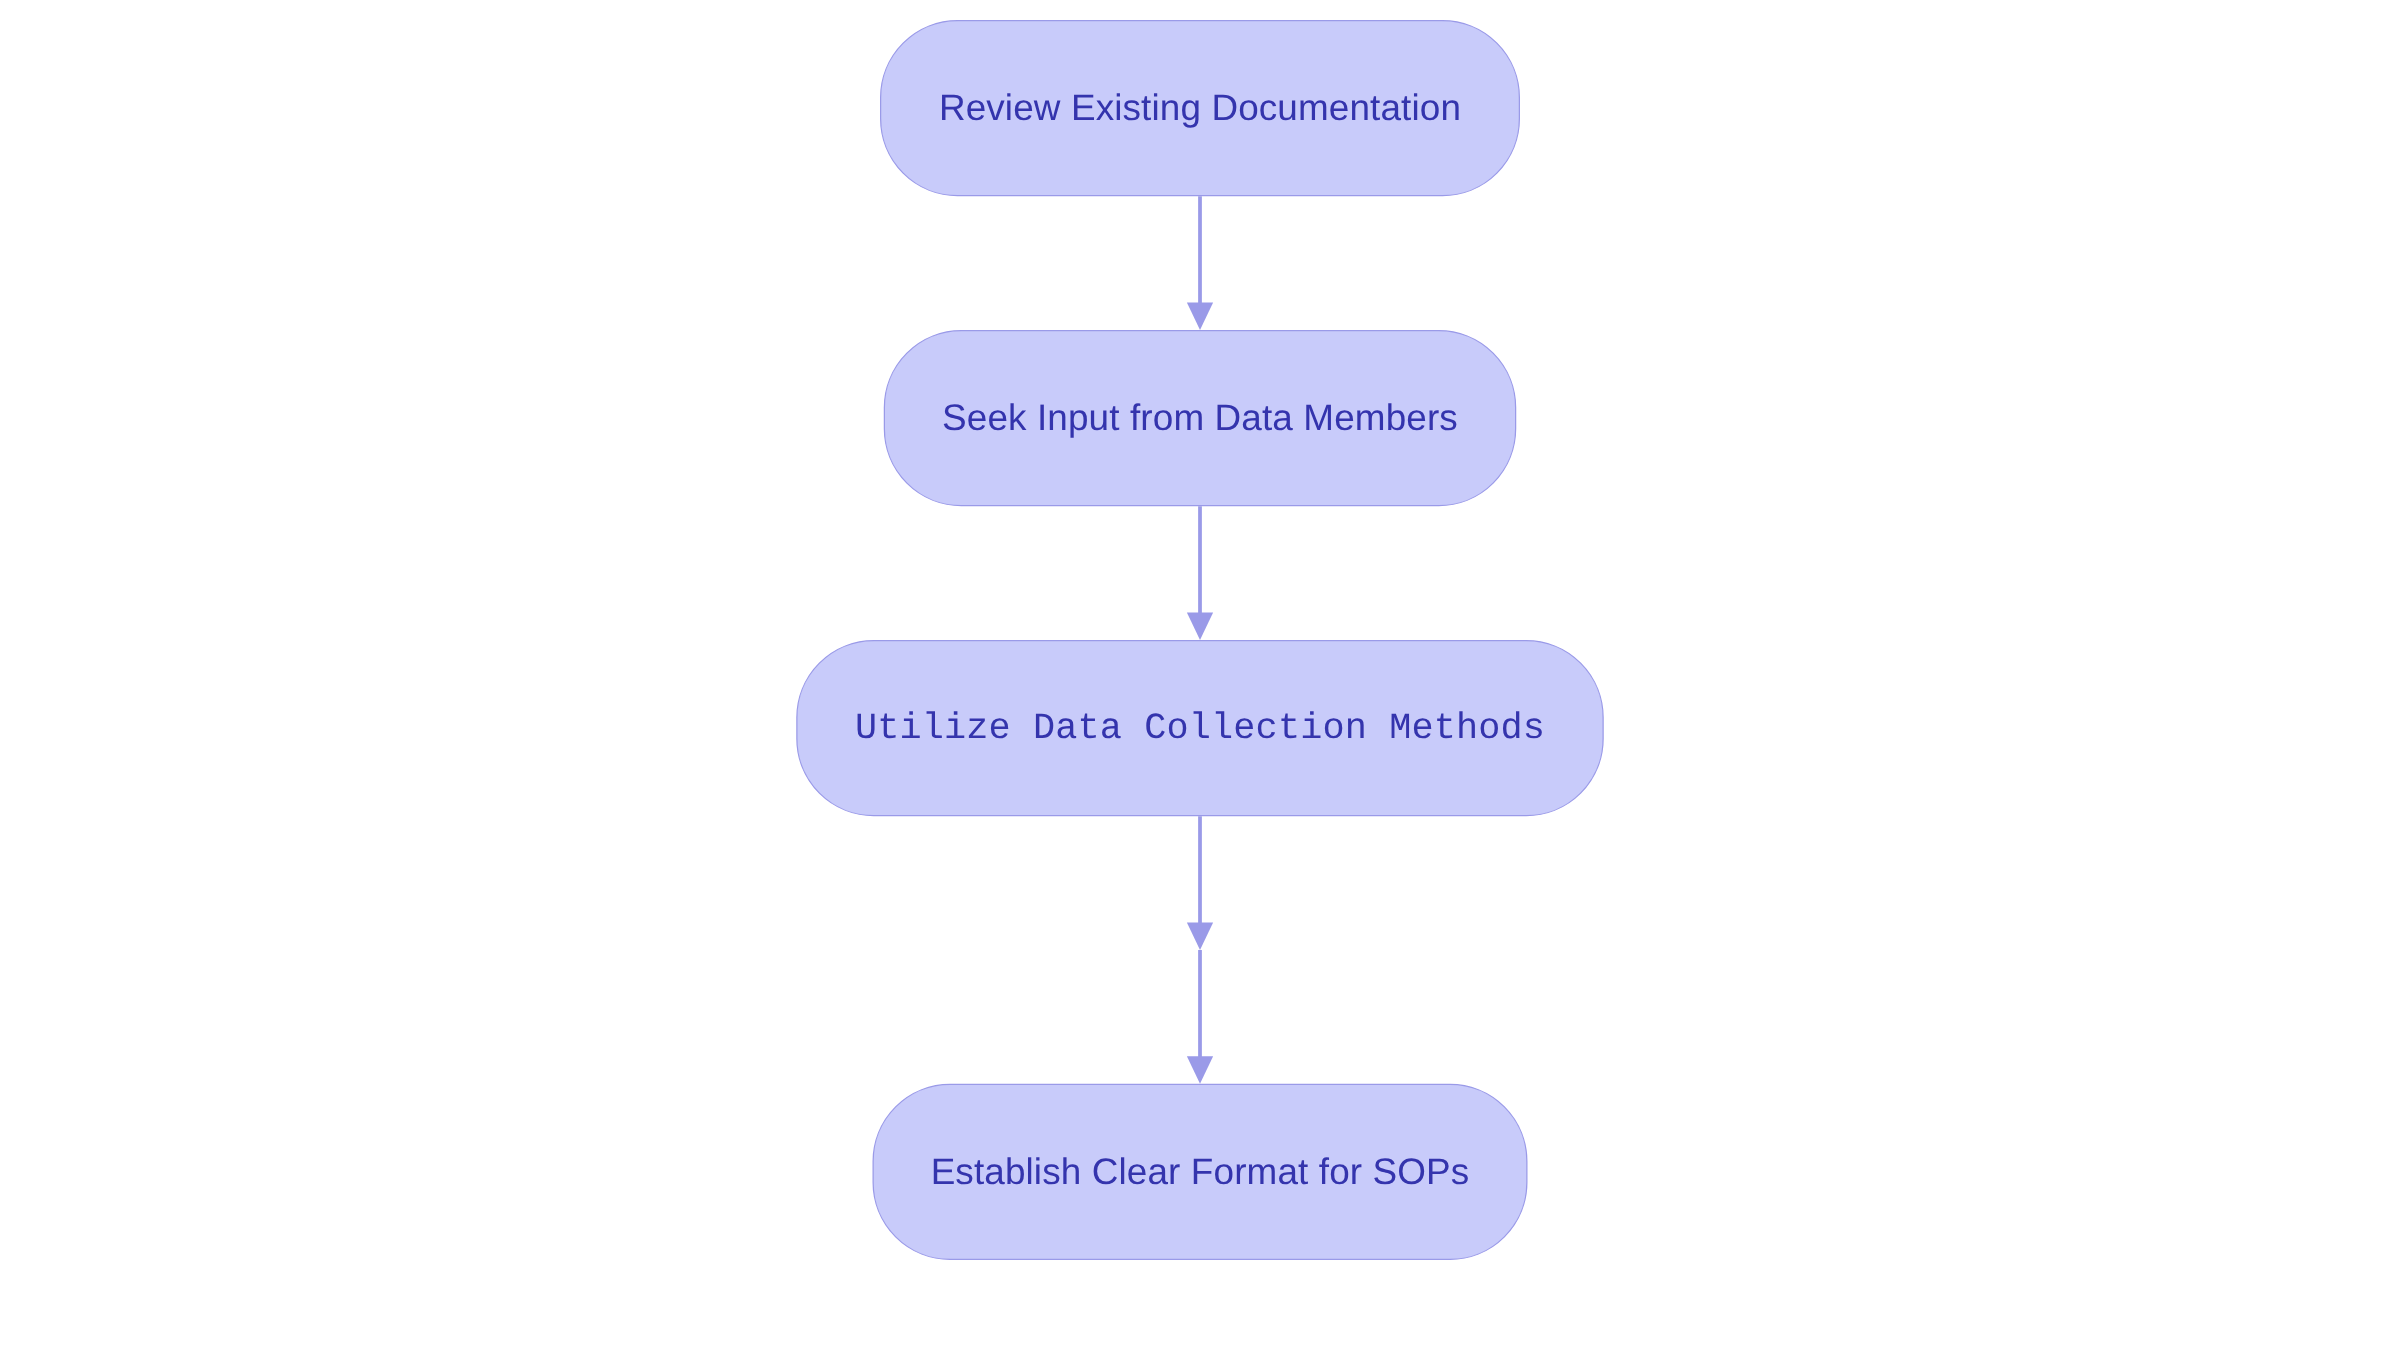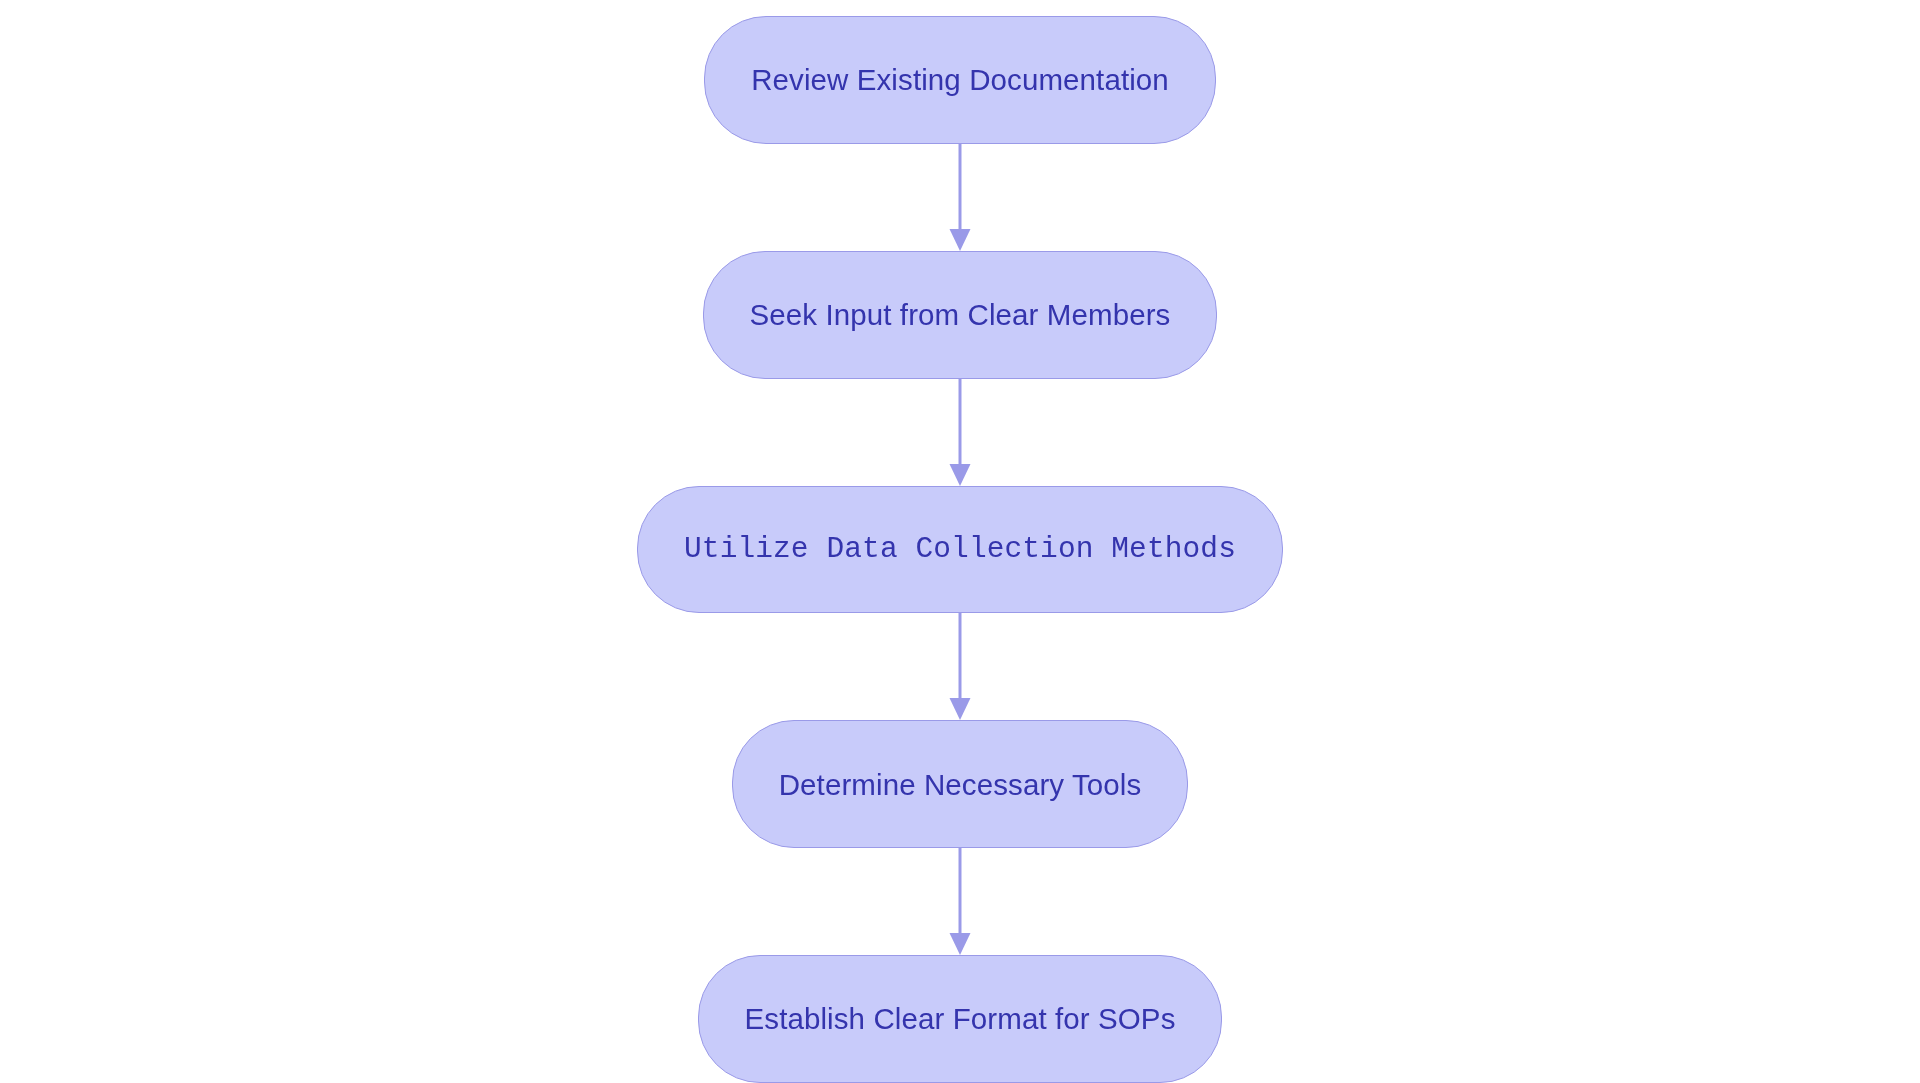--- a/index.html
+++ b/index.html
@@ -88,44 +88,41 @@
     </div>
 
     <div class="connector">
       <svg width="24" height="107" viewBox="0 0 24 107">
         <line x1="12" y1="0" x2="12" y2="88" stroke="#9a9ae8" stroke-width="3"></line>
         <polygon points="12,107 1.5,85 22.5,85" fill="#9a9ae8"></polygon>
       </svg>
     </div>
 
     <div class="node" style="background: rgb(200, 203, 250); border-color: rgb(154, 154, 232);">
-      <span class="node-label" style="color: rgb(52, 52, 173);">Seek Input from Clear Members</span>
+      <span class="node-label" style="color: rgb(52, 52, 173);">Seek Input from Data Members</span>
     </div>
 
     <div class="connector">
       <svg width="24" height="107" viewBox="0 0 24 107">
         <line x1="12" y1="0" x2="12" y2="88" stroke="#9a9ae8" stroke-width="3"></line>
         <polygon points="12,107 1.5,85 22.5,85" fill="#9a9ae8"></polygon>
       </svg>
     </div>
 
     <div class="node" style="background: rgb(200, 203, 250); border-color: rgb(154, 154, 232);">
       <span class="node-label" style="color: rgb(52, 52, 173); font-family: Liberation Mono, monospace;">Utilize Data Collection Methods</span>
     </div>
 
     <div class="connector">
       <svg width="24" height="107" viewBox="0 0 24 107">
         <line x1="12" y1="0" x2="12" y2="88" stroke="#9a9ae8" stroke-width="3"></line>
         <polygon points="12,107 1.5,85 22.5,85" fill="#9a9ae8"></polygon>
       </svg>
     </div>
 
-    <div class="node" style="background: rgb(200, 203, 250); border-color: rgb(154, 154, 232);">
-      <span class="node-label" style="color: rgb(52, 52, 173);">Determine Necessary Tools</span>
-    </div>
 
     <div class="connector">
       <svg width="24" height="107" viewBox="0 0 24 107">
         <line x1="12" y1="0" x2="12" y2="88" stroke="#9a9ae8" stroke-width="3"></line>
         <polygon points="12,107 1.5,85 22.5,85" fill="#9a9ae8"></polygon>
       </svg>
     </div>
 
     <div class="node" style="background: rgb(200, 203, 250); border-color: rgb(154, 154, 232); text-align: center;">
       <span class="node-label" style="color: rgb(52, 52, 173);">Establish Clear Format for SOPs</span>

